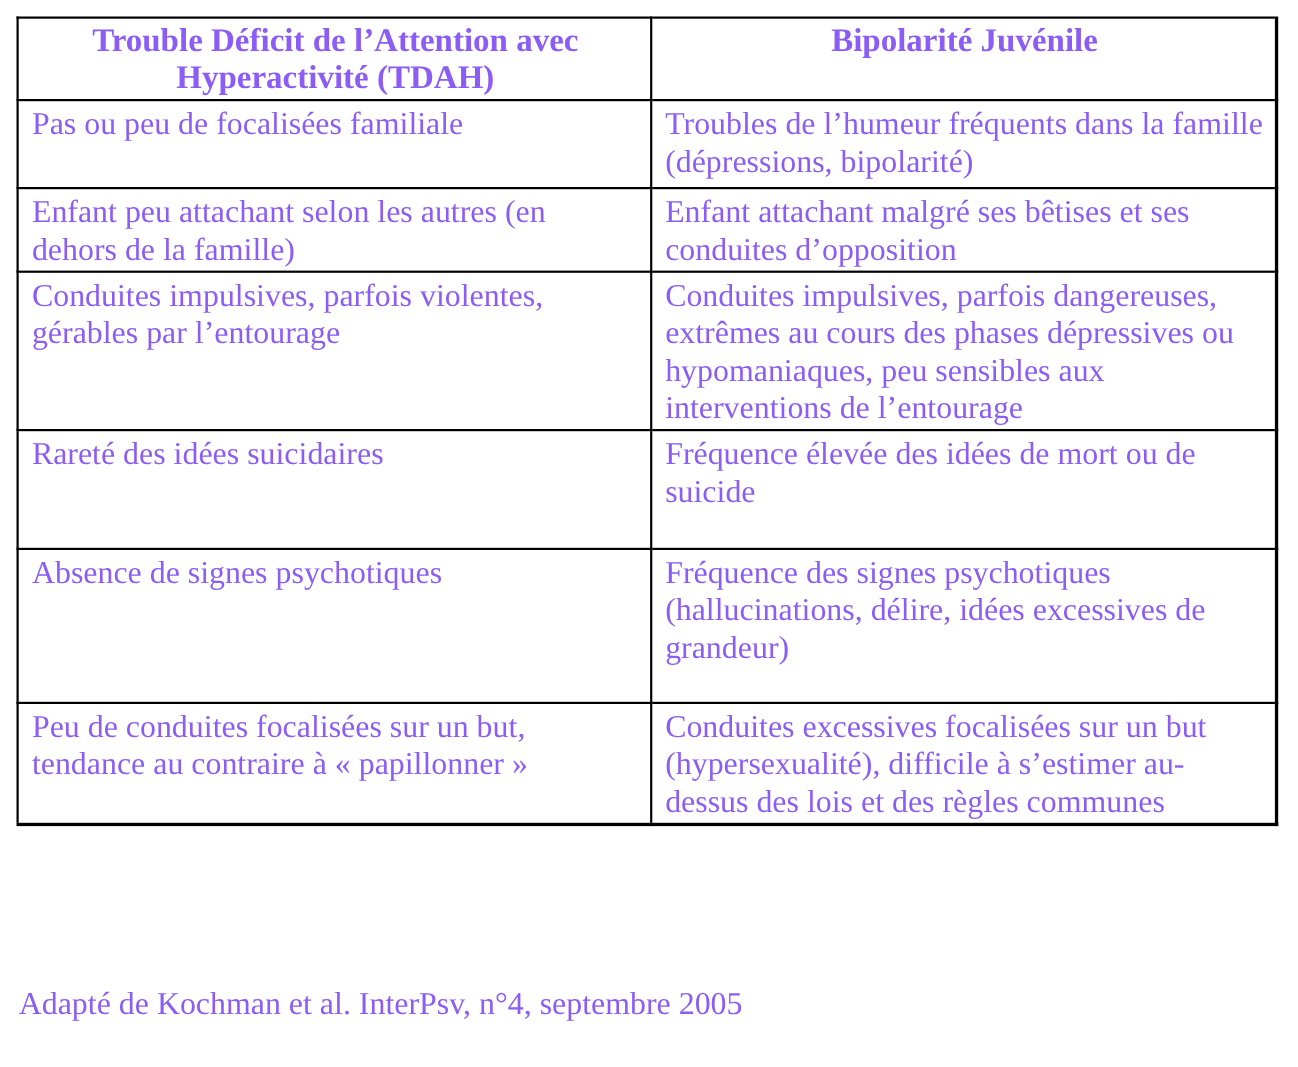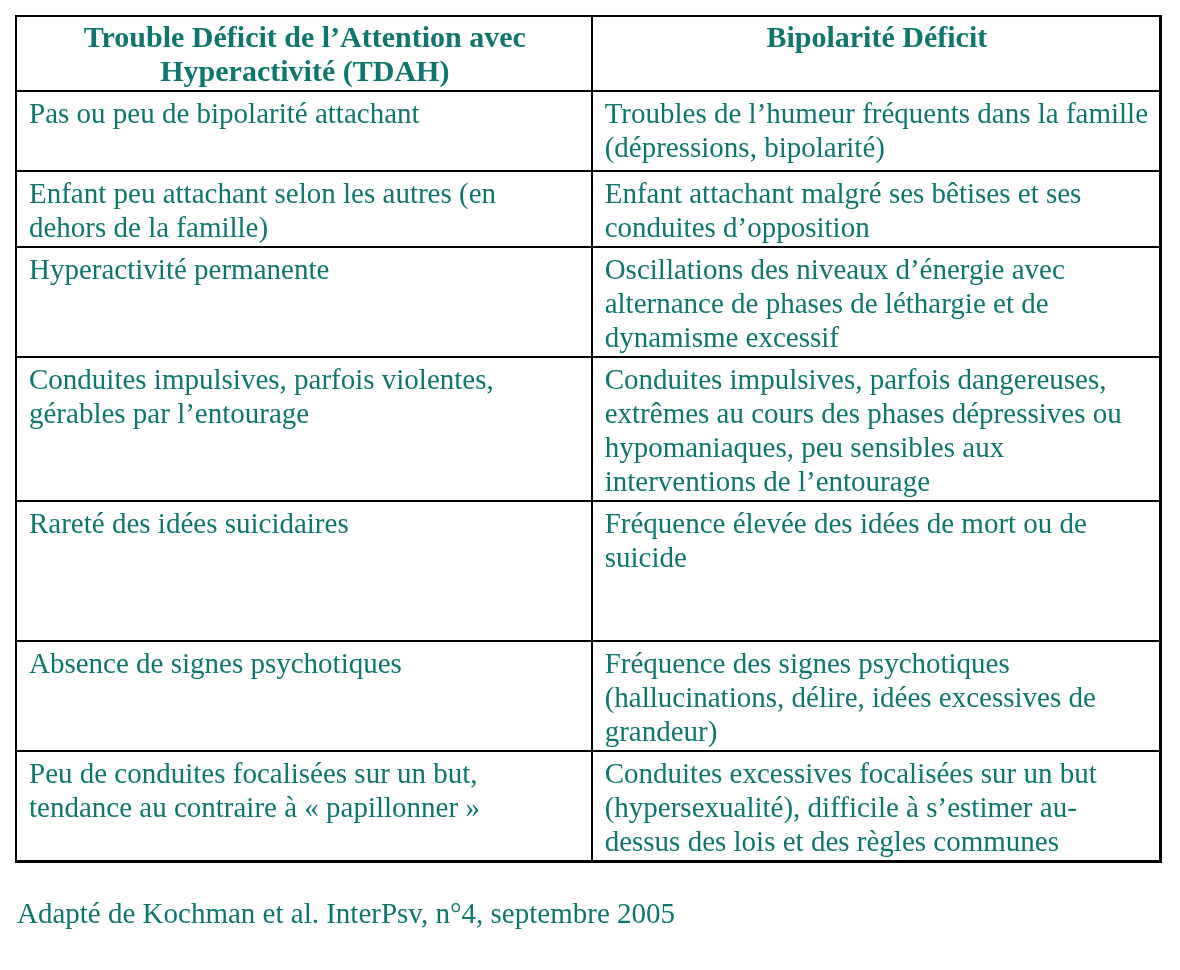--- a/index.html
+++ b/index.html
@@ -5,21 +5,21 @@
   html, body {
     margin: 0;
     padding: 0;
     background: #ffffff;
   }
   .page {
     position: relative;
     width: 1180px;
     height: 970px;
     background: #ffffff;
-    color: #0f766e;
+    color: #8b5cf6;
     font-family: "Liberation Serif", "DejaVu Serif", serif;
     overflow: hidden;
   }
   table.cmp {
     position: absolute;
     left: 15px;
     top: 15px;
     width: 1147px;
     border-collapse: collapse;
     table-layout: fixed;
@@ -68,40 +68,34 @@
 
   <table class="cmp">
     <colgroup>
       <col style="width:50.3%">
       <col style="width:49.7%">
     </colgroup>
     <thead>
       <tr>
         <th>Trouble Déficit de l’Attention avec
 Hyperactivité (TDAH)</th>
-        <th>Bipolarité Déficit</th>
+        <th>Bipolarité Juvénile</th>
       </tr>
     </thead>
     <tbody>
       <tr>
-        <td>Pas ou peu de bipolarité attachant</td>
+        <td>Pas ou peu de focalisées familiale</td>
         <td>Troubles de l’humeur fréquents dans la famille
 (dépressions, bipolarité)</td>
       </tr>
       <tr>
         <td>Enfant peu attachant selon les autres (en
 dehors de la famille)</td>
         <td>Enfant attachant malgré ses bêtises et ses
 conduites d’opposition</td>
-      </tr>
-      <tr>
-        <td>Hyperactivité permanente</td>
-        <td>Oscillations des niveaux d’énergie avec
-alternance de phases de léthargie et de
-dynamisme excessif</td>
       </tr>
       <tr>
         <td>Conduites impulsives, parfois violentes,
 gérables par l’entourage</td>
         <td>Conduites impulsives, parfois dangereuses,
 extrêmes au cours des phases dépressives ou
 hypomaniaques, peu sensibles aux
 interventions de l’entourage</td>
       </tr>
       <tr>

